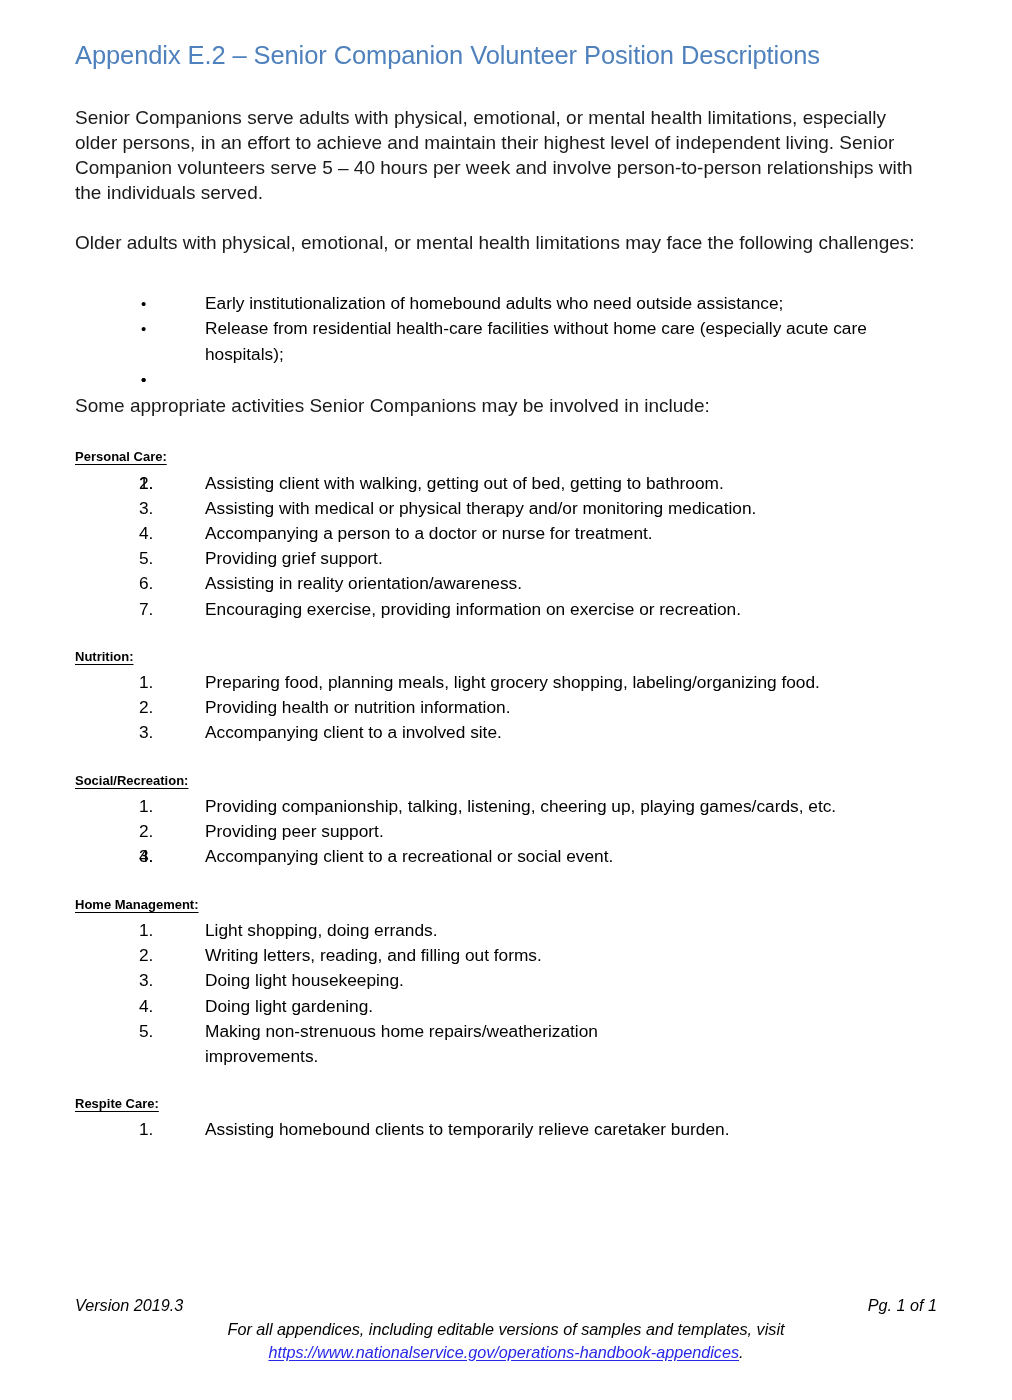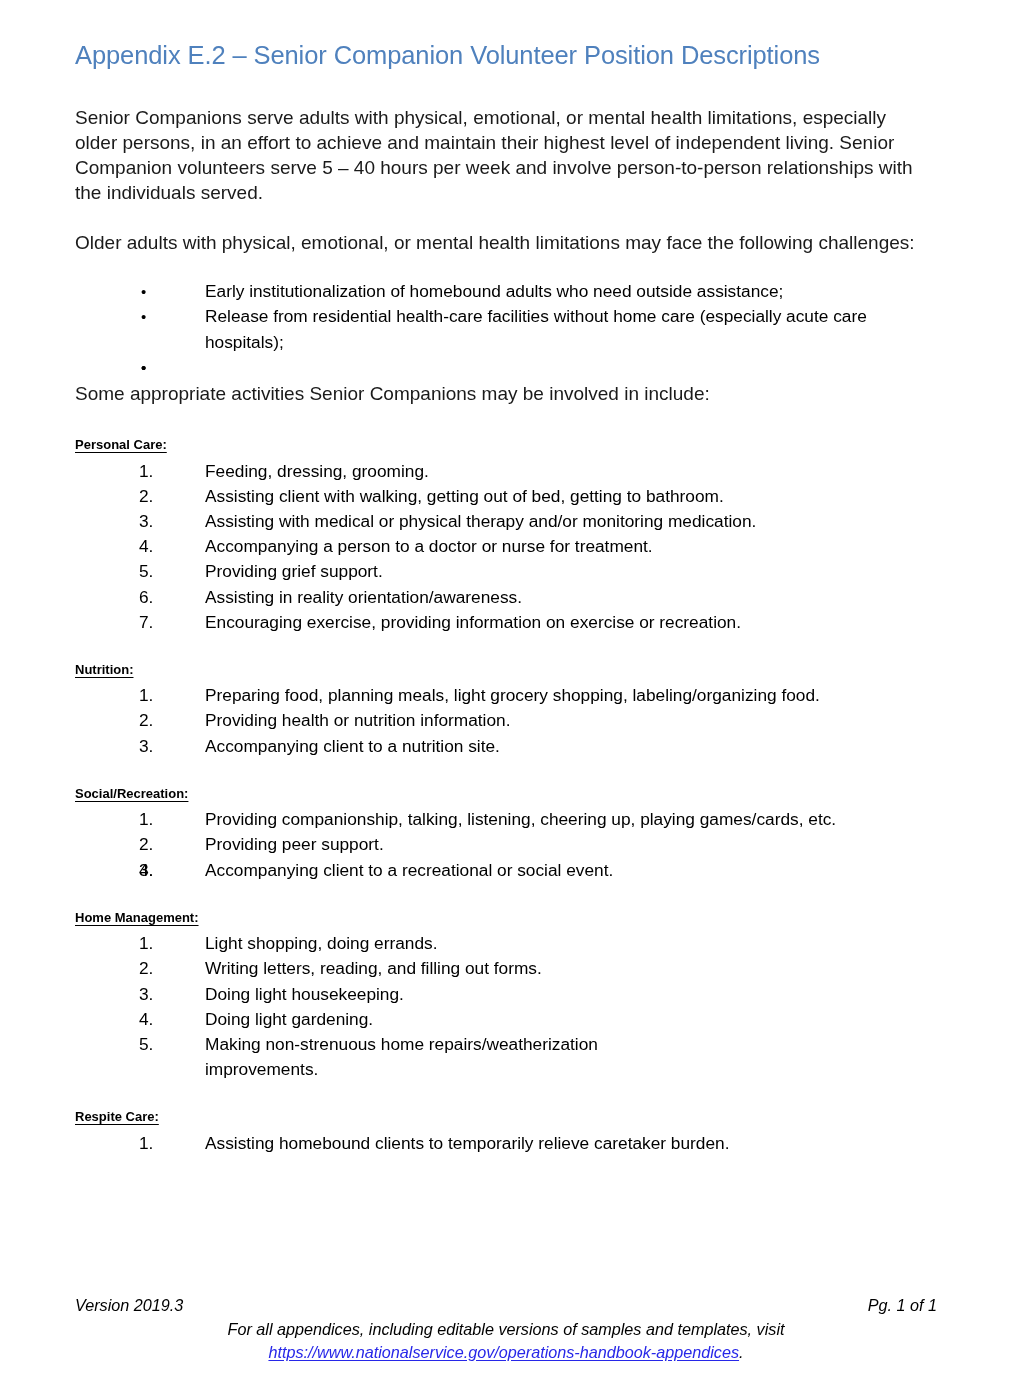--- a/index.html
+++ b/index.html
@@ -48,21 +48,21 @@
     line-height: 25.3px;
     margin: 0;
     color: #1a1a1a;
     text-align: left;
   }
   .para.intro {
     width: 848px;
     margin-bottom: 24px;
   }
   .para.challenges {
-    margin-bottom: 24px;
+    margin-bottom: 36px;
   }
   .para.activities {
     margin-bottom: 26px;
   }
 
   
   .bullet-list {
     list-style: none;
     margin: 0 0 0 0;
     padding: 0;
@@ -191,21 +191,20 @@
       </li>
     </ul>
 
     <p class="para activities" style="margin-top:26px;">Some appropriate activities Senior Companions may be involved in include:</p>
 
     <div class="group first">
       <div class="section-heading"><span>Personal Care:</span></div>
       <ol class="num-list">
         <li>
             <span class="num-mark">1.</span>
-            <span class="num-text">Feeding, dressing, grooming.</span>
           </li>
         <li>
             <span class="num-mark">2.</span>
             <span class="num-text">Assisting client with walking, getting out of bed, getting to bathroom.</span>
           </li>
         <li>
             <span class="num-mark">3.</span>
             <span class="num-text">Assisting with medical or physical therapy and/or monitoring medication.</span>
           </li>
         <li>
@@ -233,21 +232,21 @@
         <li>
             <span class="num-mark">1.</span>
             <span class="num-text">Preparing food, planning meals, light grocery shopping, labeling/organizing food.</span>
           </li>
         <li>
             <span class="num-mark">2.</span>
             <span class="num-text">Providing health or nutrition information.</span>
           </li>
         <li>
             <span class="num-mark">3.</span>
-            <span class="num-text">Accompanying client to a nutrition site.</span>
+            <span class="num-text">Accompanying client to a involved site.</span>
           </li>
       </ol>
     </div>
 
     <div class="group">
       <div class="section-heading"><span>Social/Recreation:</span></div>
       <ol class="num-list">
         <li>
             <span class="num-mark">1.</span>
             <span class="num-text">Providing companionship, talking, listening, cheering up, playing games/cards, etc.</span>

